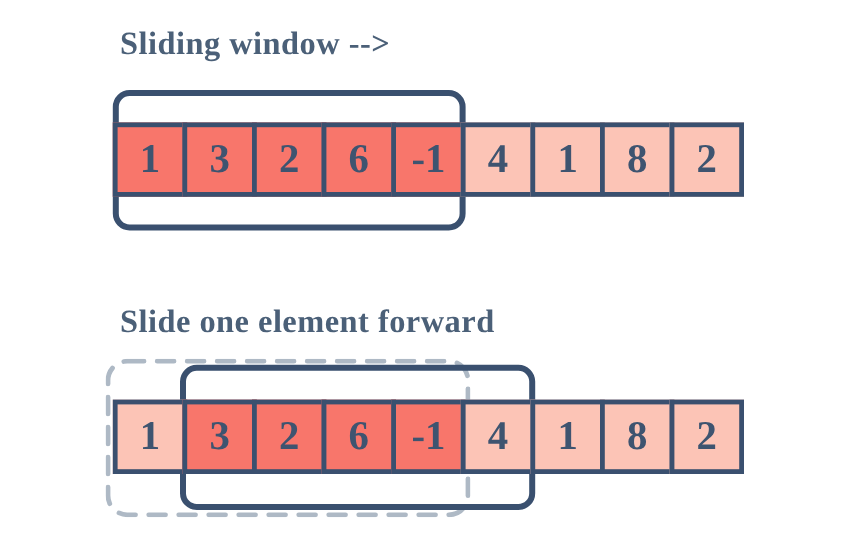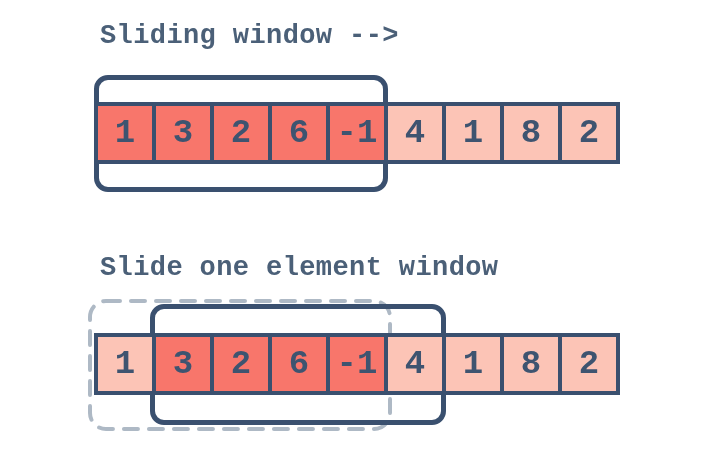--- a/index.html
+++ b/index.html
@@ -6,21 +6,21 @@
     margin: 0;
     padding: 0;
     background: #ffffff;
   }
   .canvas {
     position: relative;
     width: 704px;
     height: 450px;
     background: var(--bg, #ffffff);
     overflow: hidden;
-    font-family: Liberation Mono, monospace;
+    font-family: Liberation Serif, serif;
   }
   .section-title {
     position: absolute;
     font-size: 27px;
     font-weight: bold;
     letter-spacing: 0.4px;
     color: var(--title, #4b6078);
     white-space: nowrap;
   }
   .window-frame {
@@ -72,21 +72,21 @@
     <div class="cell" style="background: rgb(248, 118, 107);">3</div>
     <div class="cell" style="background: rgb(248, 118, 107);">2</div>
     <div class="cell" style="background: rgb(248, 118, 107);">6</div>
     <div class="cell" style="background: rgb(248, 118, 107);">-1</div>
     <div class="cell" style="background: rgb(252, 196, 182);">4</div>
     <div class="cell" style="background: rgb(252, 196, 182);">1</div>
     <div class="cell" style="background: rgb(252, 196, 182);">8</div>
     <div class="cell" style="background: rgb(252, 196, 182);">2</div>
   </div>
 
-  <div class="section-title" style="left:100px; top:253px;">Slide one element window</div>
+  <div class="section-title" style="left:100px; top:253px;">Slide one element forward</div>
 
   <svg class="dashed-frame" style="left:88px; top:299px;" width="304" height="132">
     <rect x="2" y="2" width="300" height="128" rx="16" ry="16" fill="none" stroke="#aeb9c5" stroke-width="4" stroke-dasharray="14 11" stroke-linecap="round"></rect>
   </svg>
 
   <div class="window-frame" style="left:150px; top:304px; width:296px; height:121px;"></div>
 
   <div class="array-row" style="left:94px; top:333px;">
     <div class="cell" style="background: rgb(252, 196, 182);">1</div>
     <div class="cell" style="background: rgb(248, 118, 107);">3</div>

